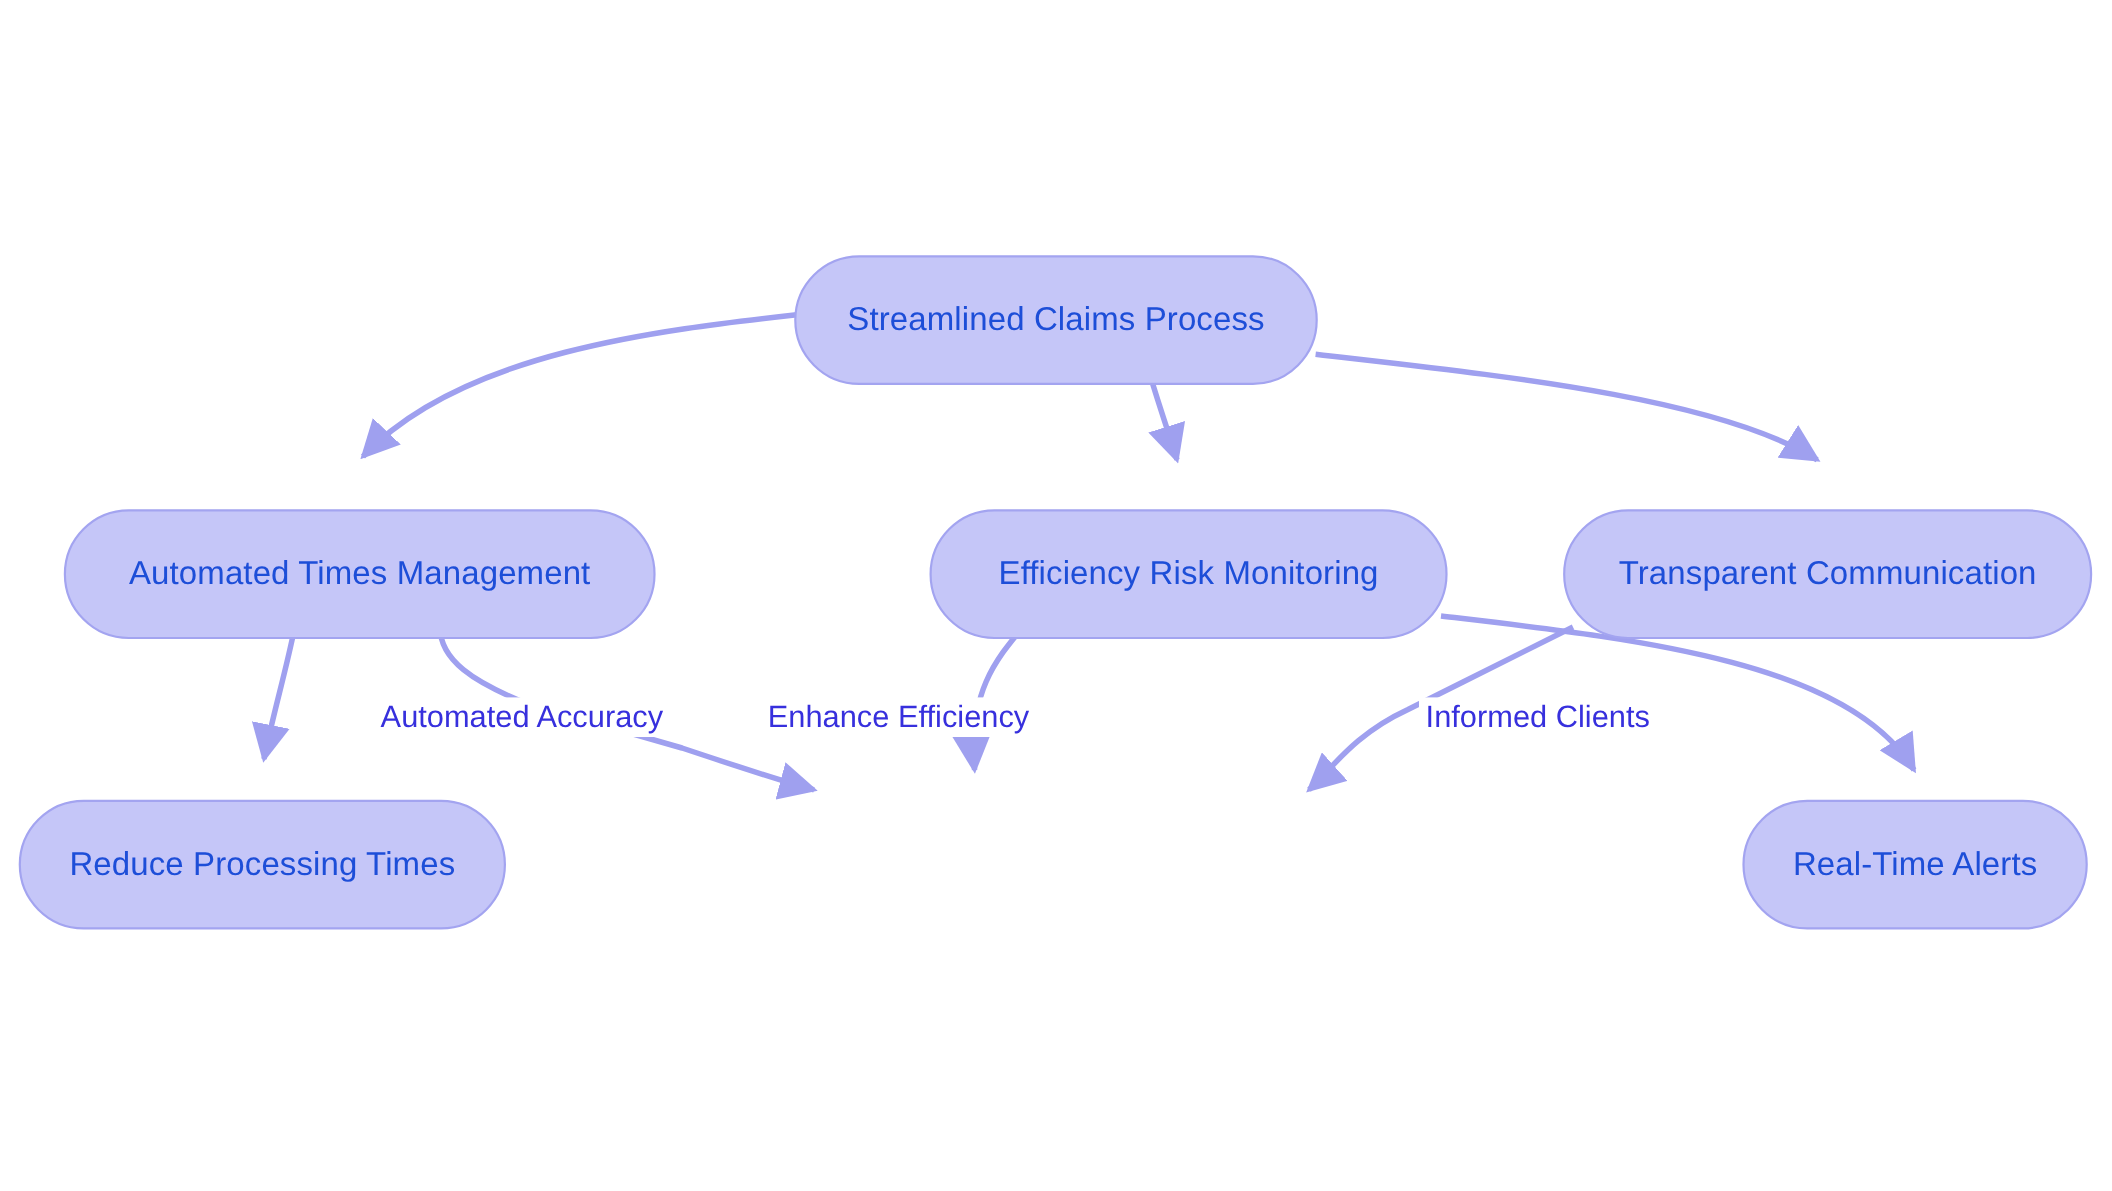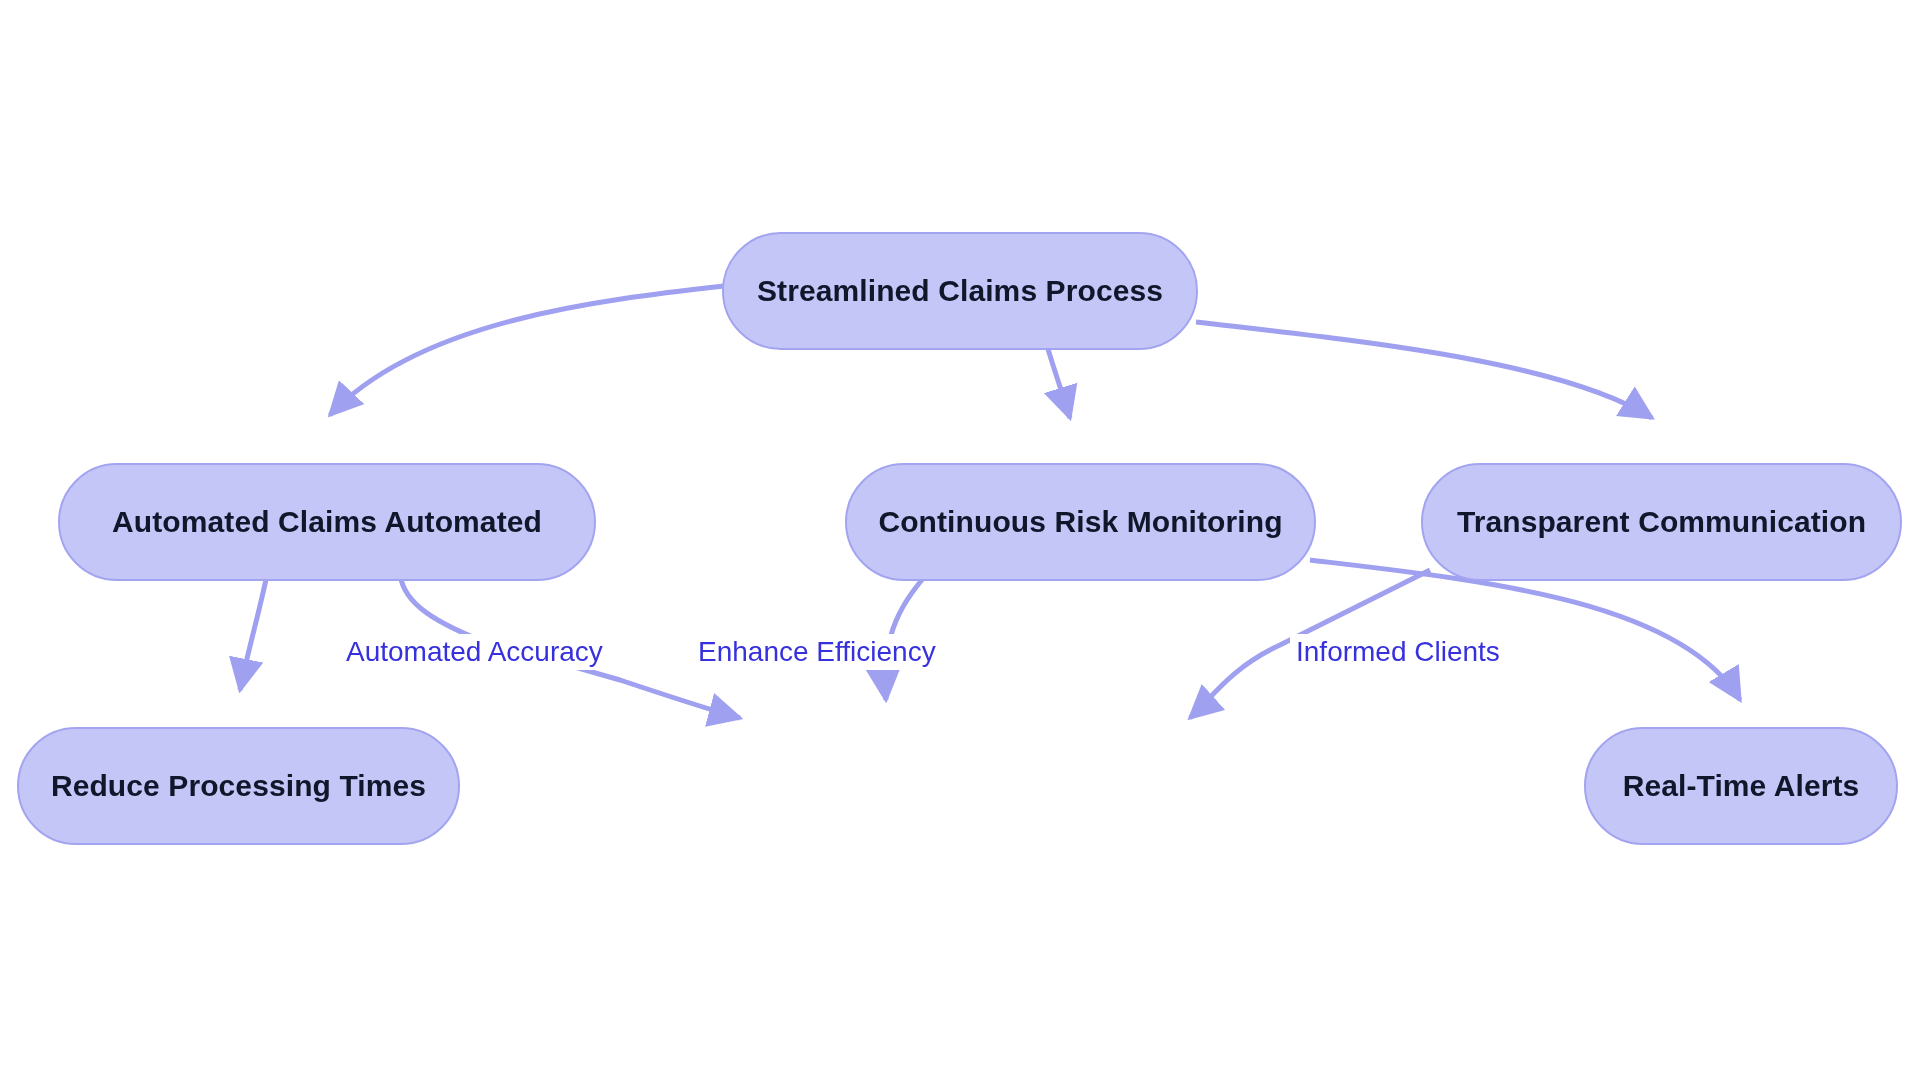--- a/index.html
+++ b/index.html
@@ -29,23 +29,23 @@
   }
   .node {
     position: absolute;
     box-sizing: border-box;
     background: #c5c6f8;
     border: 2px solid #a3a4f0;
     border-radius: 999px;
     display: flex;
     align-items: center;
     justify-content: center;
-    color: #0f172a;
+    color: #1d4ed8;
     font-size: 30px;
-    font-weight: 700;
+    font-weight: 400;
     letter-spacing: 0.1px;
     white-space: nowrap;
   }
   .edge-label {
     position: absolute;
     color: #3730dd;
     font-size: 28px;
     font-weight: 400;
     white-space: nowrap;
     background: #ffffff;
@@ -80,25 +80,25 @@
     <path d="M 1310 560 C 1480 580, 1680 600, 1740 700" fill="none" stroke="#9fa0ef" stroke-width="5" marker-end="url(#arrow)"></path>
 
     <path d="M 1430 570 C 1400 585, 1370 600, 1330 620 L 1280 645 C 1230 668, 1210 700, 1190 718" fill="none" stroke="#9fa0ef" stroke-width="5" marker-end="url(#arrow)"></path>
   </svg>
 
   <div class="node" style="left:722px; top:232px; width:476px; height:118px;">
     <span>Streamlined Claims Process</span>
   </div>
 
   <div class="node" style="left:58px; top:463px; width:538px; height:118px;">
-    <span>Automated Claims Automated</span>
+    <span>Automated Times Management</span>
   </div>
 
   <div class="node" style="left:845px; top:463px; width:471px; height:118px;">
-    <span>Continuous Risk Monitoring</span>
+    <span>Efficiency Risk Monitoring</span>
   </div>
 
   <div class="node" style="left:17px; top:727px; width:443px; height:118px;">
     <span>Reduce Processing Times</span>
   </div>
 
   <div class="node" style="left:1421px; top:463px; width:481px; height:118px;">
     <span>Transparent Communication</span>
   </div>
 

